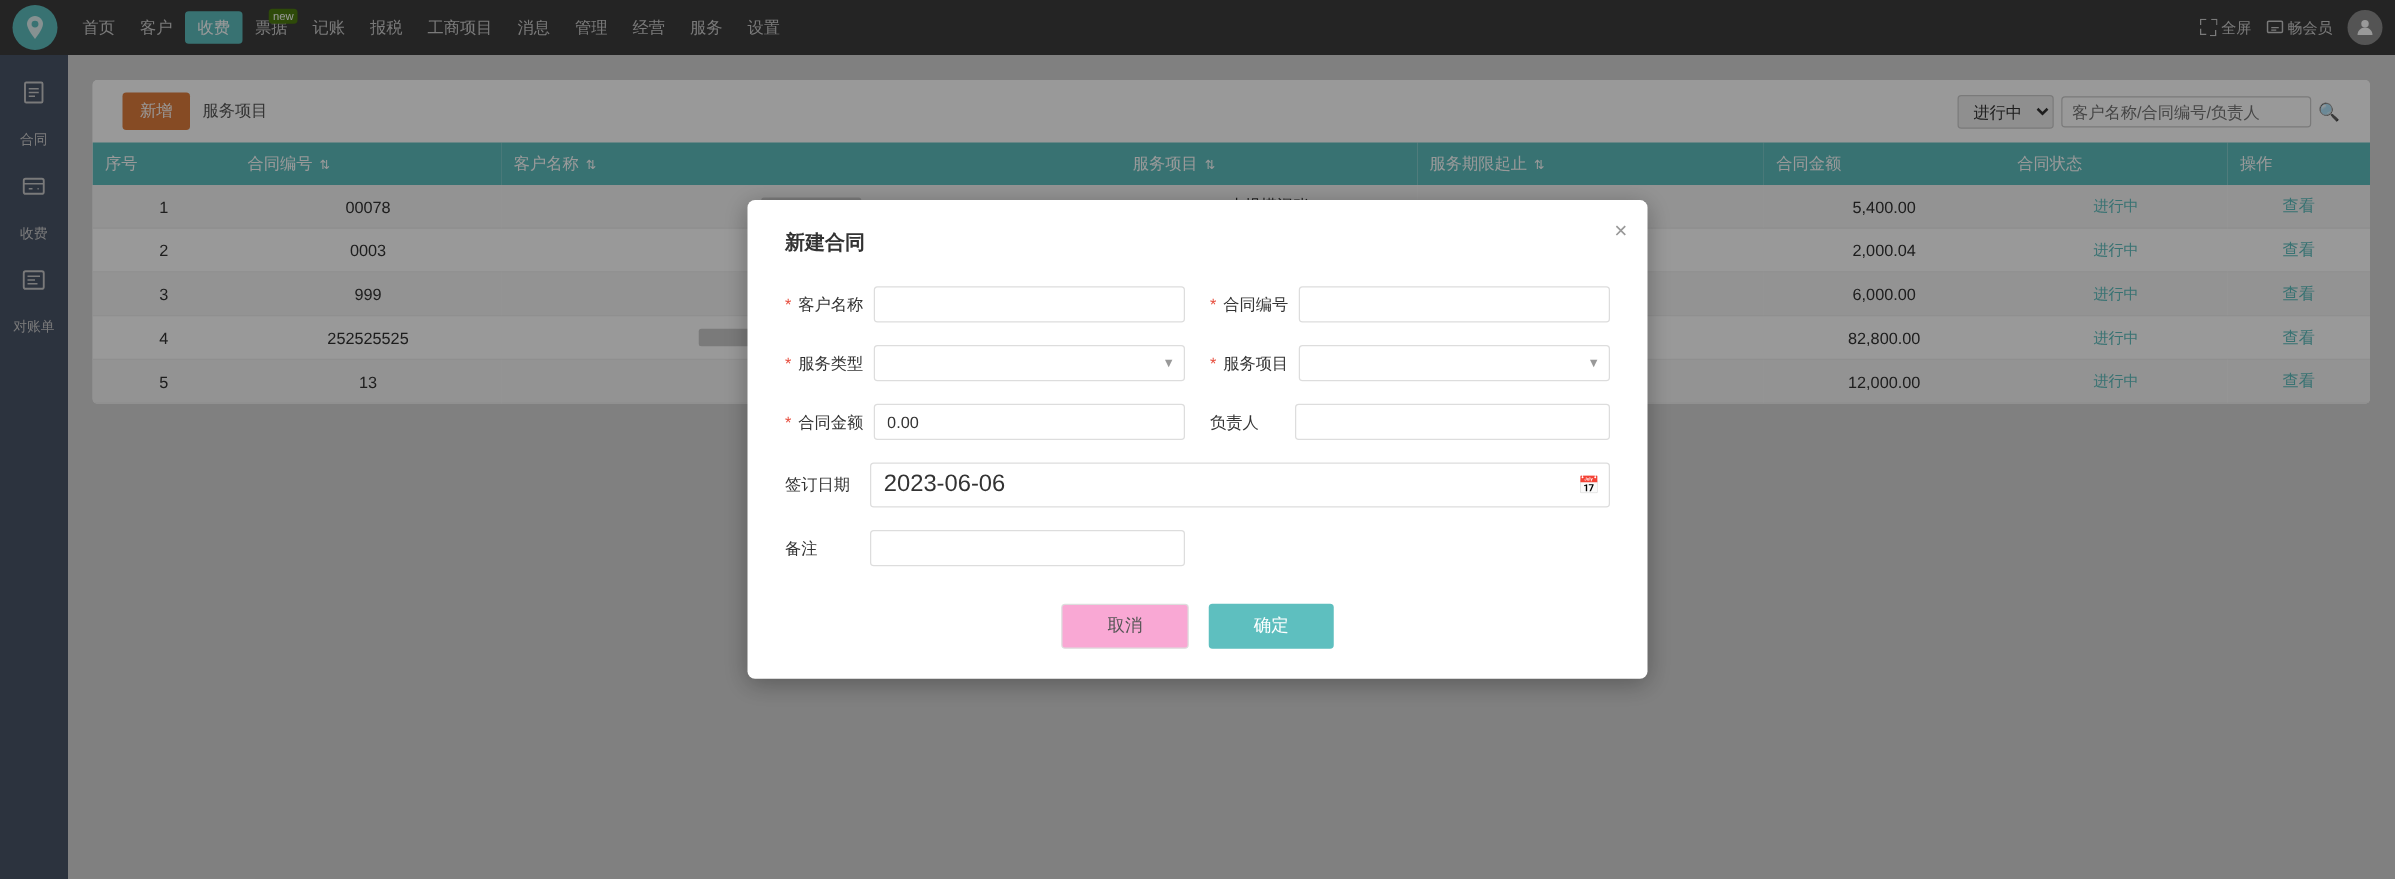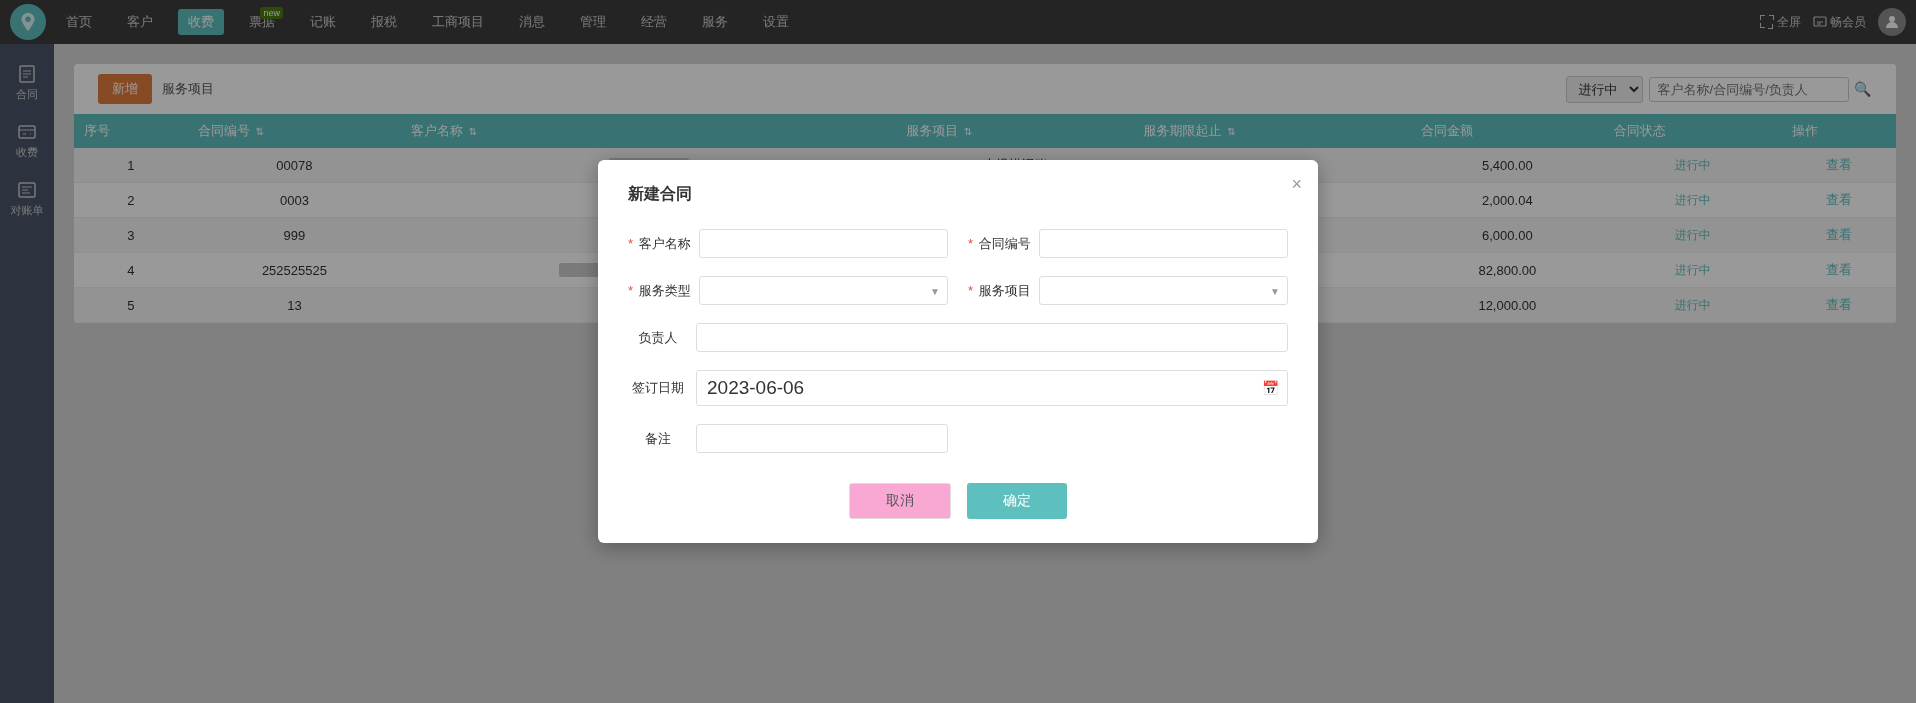--- a/index.html
+++ b/index.html
@@ -18,21 +18,21 @@
     }
     .top-nav .logo {
       width: 36px; height: 36px;
       background: #5ebfbf;
       border-radius: 50%;
       display: flex; align-items: center; justify-content: center;
       margin-right: 10px;
       flex-shrink: 0;
     }
     .top-nav .logo svg { width: 22px; height: 22px; }
-    .nav-items { display: flex; align-items: center; gap: 15px; flex: 1; }
+    .nav-items { display: flex; align-items: center; gap: 0; flex: 1; }
     .nav-item {
       color: #ccc;
       padding: 4px 10px;
       cursor: pointer;
       border-radius: 3px;
       font-size: 13px;
       position: relative;
     }
     .nav-item.active { background: #5ebfbf; color: #fff; border-radius: 3px; }
     .nav-item .new-badge {
@@ -66,21 +66,21 @@
       background: #4a5568;
       display: flex;
       flex-direction: column;
       align-items: center;
       padding-top: 10px;
       z-index: 50;
     }
     .sidebar-item {
       display: flex; flex-direction: column; align-items: center;
       color: #ccc; padding: 10px 4px; cursor: pointer; width: 100%;
-      font-size: 11px; gap: 3px;
+      font-size: 11px; gap: 20px;
     }
     .sidebar-item svg { width: 20px; height: 20px; }
 
     
     .main-content {
       margin-top: 44px;
       margin-left: 54px;
       padding: 20px;
       min-height: calc(100vh - 44px);
       background: #d5d5d5;
@@ -209,21 +209,21 @@
       flex: 1;
       display: flex;
       align-items: center;
       gap: 8px;
     }
     .form-label {
       font-size: 13px;
       color: #333;
       white-space: nowrap;
       min-width: 60px;
-      text-align: center;
+      text-align: left;
     }
     .required-star { color: #e74c3c; margin-right: 2px; }
     .form-input {
       flex: 1;
       border: 1px solid #ddd;
       border-radius: 3px;
       padding: 6px 10px;
       font-size: 13px;
       color: #333;
       outline: none;
@@ -512,20 +512,27 @@
             <option value=""></option>
           </select>
           <span class="select-arrow">▼</span>
         </div>
       </div>
     </div>
 
     <div class="form-row">
       <div class="form-field">
         <label class="form-label">
+          <span class="required-star">*</span>
+          <span>合同金额</span>
+        </label>
+        <input type="text" class="form-input" value="0.00" style="">
+      </div>
+      <div class="form-field">
+        <label class="form-label">
           <span>负责人</span>
         </label>
         <input type="text" class="form-input" style="">
       </div>
     </div>
 
     <div class="form-row">
       <div class="form-field">
         <label class="form-label">
           <span>签订日期</span>

